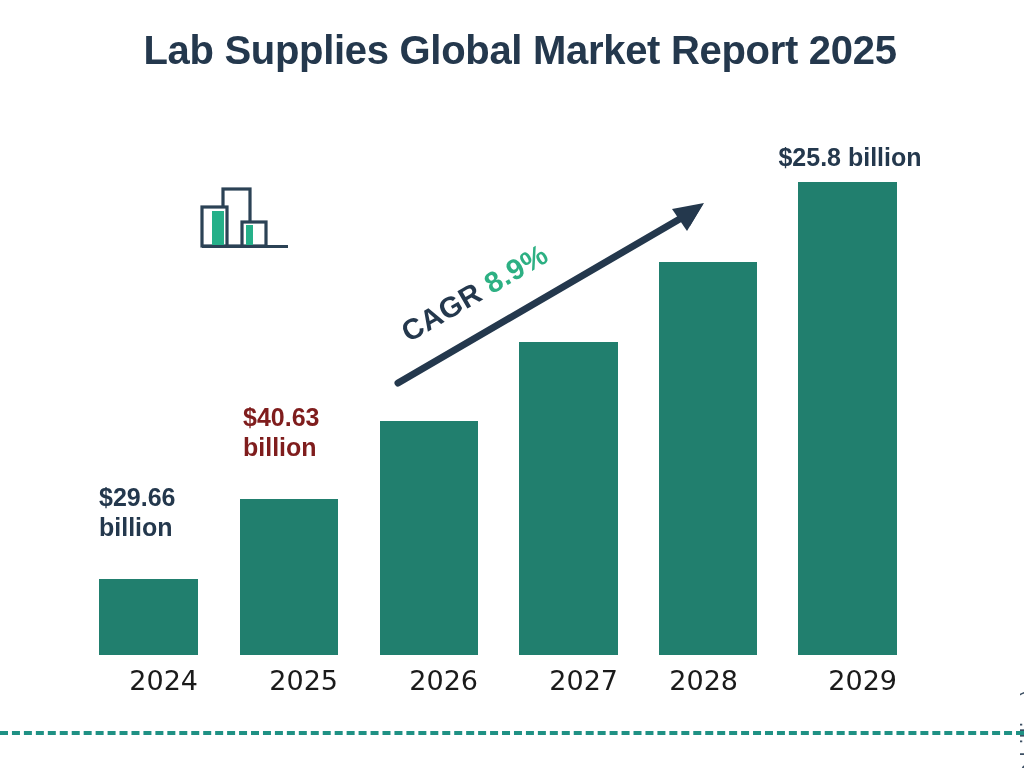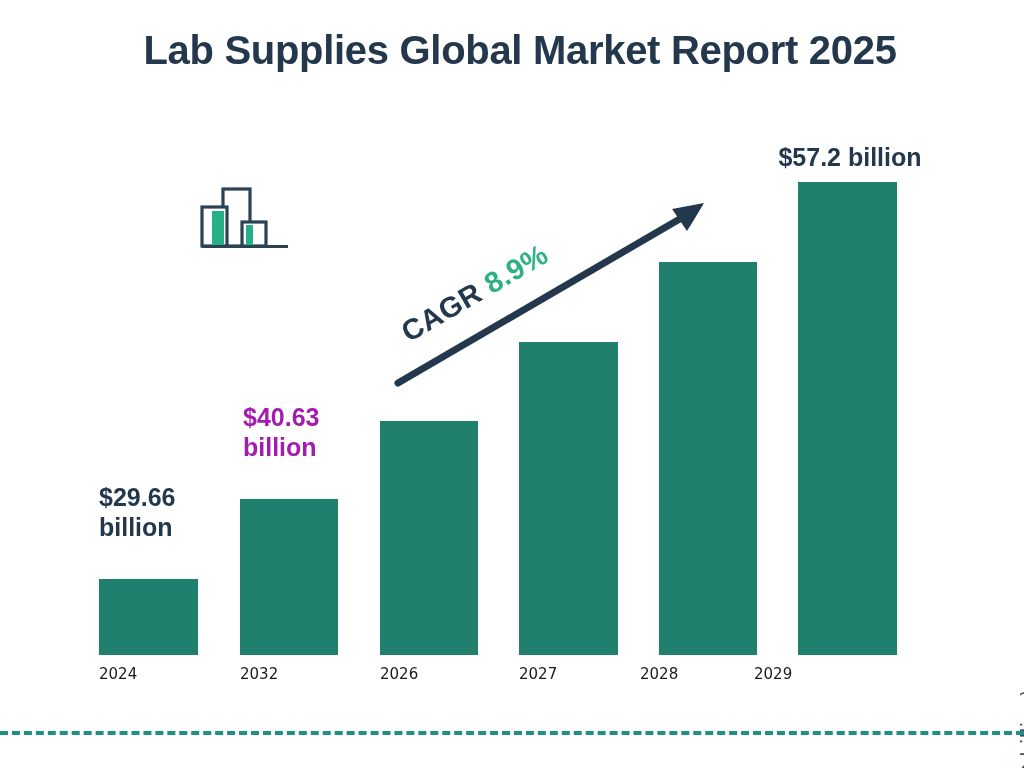--- a/index.html
+++ b/index.html
@@ -81,27 +81,27 @@
     background: #217f6e;
   }
   .bar-label {
     position: absolute;
     font-size: 25px;
     font-weight: bold;
     line-height: 30px;
     white-space: pre-line;
   }
   .bar-label.navy  { color: #24384d; }
-  .bar-label.green { color: #a21caf; }
+  .bar-label.green { color: #7f1d1d; }
 
   .tick-label {
     position: absolute;
-    font-size: 15px;
+    font-size: 27px;
     color: #1a1a1a;
-    text-align: left;
+    text-align: right;
     font-family: "DejaVu Sans", sans-serif;
   }
 
   #y-axis-label {
     position: absolute;
     right: 8px;
     top: 330px;
     width: 330px;
     transform-origin: right top;
     transform: rotate(-90deg) translate(-100%, 0);
@@ -177,28 +177,28 @@
   <div class="bar" style="left:519px; top:342px; width:99px; height:313px;"></div>
   <div class="bar" style="left:659px; top:262px; width:98px; height:393px;"></div>
   <div class="bar" style="left:798px; top:182px; width:99px; height:473px;"></div>
 
   <div class="bar-label navy" style="left:99px; top:482px; width:130px;">$29.66
 billion</div>
 
   <div class="bar-label green" style="left:243px; top:402px; width:130px;">$40.63
 billion</div>
 
-  <div class="bar-label navy" style="left:720px; top:142px; width:260px; text-align:center;">$57.2 billion</div>
+  <div class="bar-label navy" style="left:720px; top:142px; width:260px; text-align:center;">$25.8 billion</div>
 
   <div class="tick-label" style="left:99px; top:665px; width:99px;">2024</div>
-  <div class="tick-label" style="left:240px; top:665px; width:98px;">2032</div>
+  <div class="tick-label" style="left:240px; top:665px; width:98px;">2025</div>
   <div class="tick-label" style="left:380px; top:665px; width:98px;">2026</div>
   <div class="tick-label" style="left:519px; top:665px; width:99px;">2027</div>
   <div class="tick-label" style="left:640px; top:665px; width:98px;">2028</div>
-  <div class="tick-label" style="left:754px; top:665px; width:99px;">2029</div>
+  <div class="tick-label" style="left:798px; top:665px; width:99px;">2029</div>
 
   <div id="y-axis-label">Market Size (in USD billion)</div>
 
   <svg id="cagr-arrow" viewBox="0 0 1024 768" xmlns="http://www.w3.org/2000/svg">
     <line x1="398" y1="383" x2="690" y2="213" stroke="#24384d" stroke-width="7" stroke-linecap="round"></line>
     <polygon points="703,204 678,212 690,226" fill="#24384d"></polygon>
     <polygon points="704,203 672,209 687,231" fill="#24384d"></polygon>
   </svg>
 
   <div id="cagr-label">

